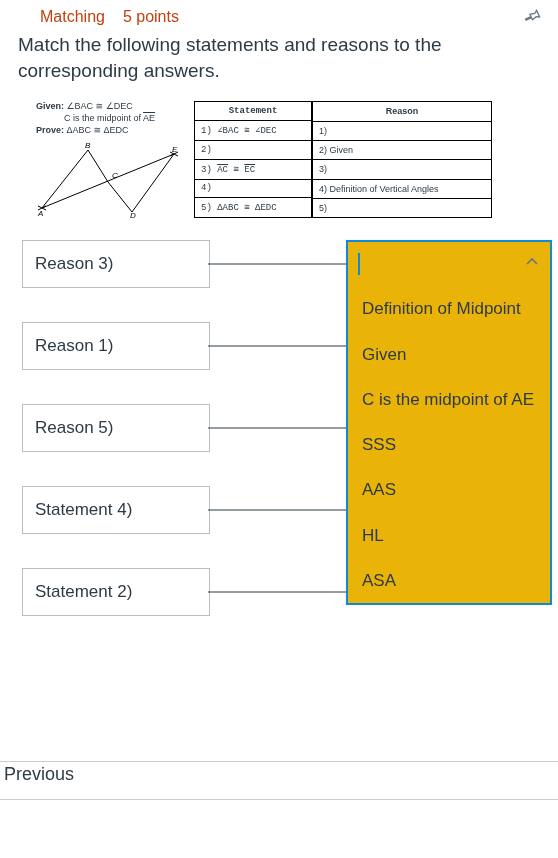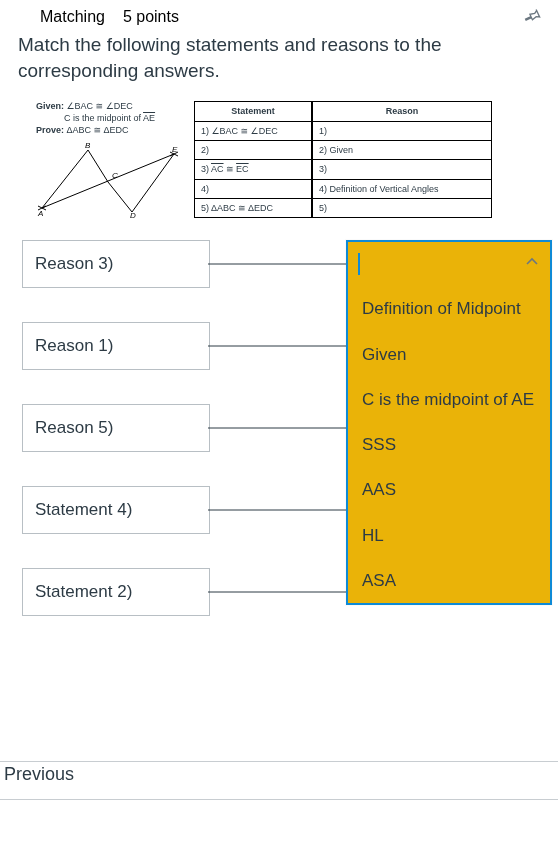--- a/index.html
+++ b/index.html
@@ -1,31 +1,31 @@
 <!DOCTYPE html>
 <html><head>
 <meta charset="utf-8">
 <style>
   html,body{margin:0;padding:0;font-family:"Helvetica Neue",Arial,sans-serif;color:#2d3b45;background:#fff;}
   .page{width:558px;height:858px;position:relative;box-sizing:border-box;padding:8px 18px 0 18px;overflow:hidden;}
-  .top-row{display:flex;align-items:center;color:#000000;font-size:16px;margin-bottom:6px;}
+  .top-row{display:flex;align-items:center;color:#c2410c;font-size:16px;margin-bottom:6px;}
   .top-row .label{margin-left:22px;margin-right:18px;}
   .pin{position:absolute;top:6px;right:16px;color:#6b7780;}
   .prompt{font-size:19px;line-height:1.35;margin:2px 0 18px 0;color:#2d3b45;}
   
   .proof{display:flex;gap:8px;margin:0 0 22px 18px;font-size:9px;}
   .proof-left{width:150px;}
   .proof-left .given{font-size:9px;line-height:1.3;}
   .proof-left .given b{font-weight:700;}
   .proof-left svg{display:block;margin-top:6px;}
   .proof-tables{display:flex;gap:0;}
   table.pt{border-collapse:collapse;font-size:9px;}
   table.pt th{border:1px solid #000;padding:2px 6px;font-weight:700;text-align:center;}
   table.pt td{border:1px solid #000;padding:2px 6px;white-space:nowrap;}
-  .stmt-col{width:118px;}
+  .stmt-col{width:118px;font-family:Liberation Mono, monospace;}
   .rsn-col{width:180px;}
   
   .match-area{position:relative;height:430px;}
   .match-item{position:absolute;left:4px;width:188px;height:48px;border:1px solid #b8bfc4;display:flex;align-items:center;padding:0 12px;font-size:17px;color:#2d3b45;box-sizing:border-box;background:#fff;}
   .connector{position:absolute;stroke:#2d3b45;stroke-width:1;}
   
   .dropdown{position:absolute;left:328px;top:0;width:206px;border:2px solid #0e8ad6;background:#eab308;box-sizing:border-box;z-index:5;box-shadow:0 0 0 1px rgba(0,0,0,0.02);}
   .dd-input{height:44px;display:flex;align-items:center;padding:0 10px;position:relative;}
   .cursor{width:2px;height:22px;background:#0e8ad6;}
   .chev{position:absolute;right:10px;top:50%;transform:translateY(-50%);}

